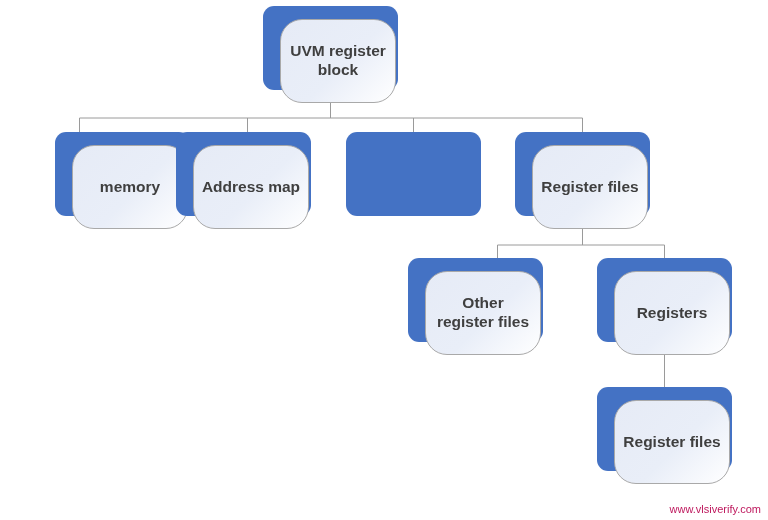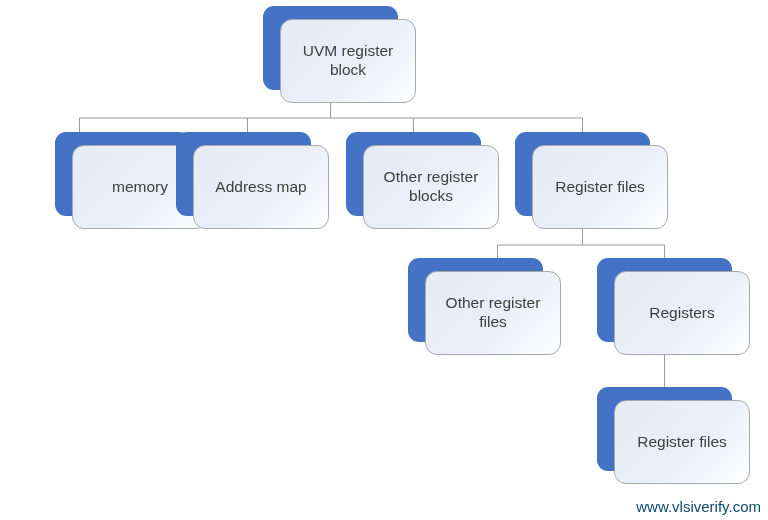--- a/index.html
+++ b/index.html
@@ -35,30 +35,31 @@
     top: 0;
     width: 135px;
     height: 84px;
     background: #4472c4;
     border-radius: 11px;
   }
   .node .front {
     position: absolute;
     left: 17px;
     top: 13px;
-    width: 136px;
+    width: 116px;
     height: 84px;
     background: linear-gradient(135deg, #e6ebf6 0%, #e9eef8 55%, #fbfcfe 92%, #ffffff 100%);
     border: 1px solid #a9a9a9;
-    border-radius: 12px;
+    border-radius: 22px;
     box-sizing: border-box;
     display: flex;
     align-items: center;
     justify-content: center;
     text-align: center;
+    font-weight: bold;
   }
   .node .label {
     font-size: 15.5px;
     line-height: 1.22;
     color: #3f3f3f;
     padding: 0 6px;
   }
   
   .pos-root                 { left: 263px; top: 6px; }
   .pos-memory               { left: 12px;  top: 132px; margin-left: 43px; }
@@ -66,22 +67,22 @@
   .pos-other-reg-blocks     { left: 346px; top: 132px; }
   .pos-register-files       { left: 515px; top: 132px; padding-left: 43px; }
   .pos-other-reg-files      { left: 408px; top: 258px; }
   .pos-registers            { left: 597px; top: 258px; }
   .pos-register-fields      { left: 597px; top: 387px; }
 
   .watermark {
     position: absolute;
     right: 7px;
     bottom: 5px;
-    font-size: 15px;
-    color: #0c4a6e;
+    font-size: 11px;
+    color: #be185d;
     z-index: 3;
   }
 </style>
 </head>
 <body>
 
 <div class="canvas">
 
   <svg class="connectors" viewBox="0 0 768 520" xmlns="http://www.w3.org/2000/svg">
 
@@ -117,23 +118,20 @@
 
   <div class="node pos-address-map">
     <div class="back"></div>
     <div class="front">
       <span class="label">Address map</span>
     </div>
   </div>
 
   <div class="node pos-other-reg-blocks">
     <div class="back"></div>
-    <div class="front">
-      <span class="label">Other register blocks</span>
-    </div>
   </div>
 
   <div class="node pos-register-files">
     <div class="back"></div>
     <div class="front">
       <span class="label">Register files</span>
     </div>
   </div>
 
   <div class="node pos-other-reg-files">

